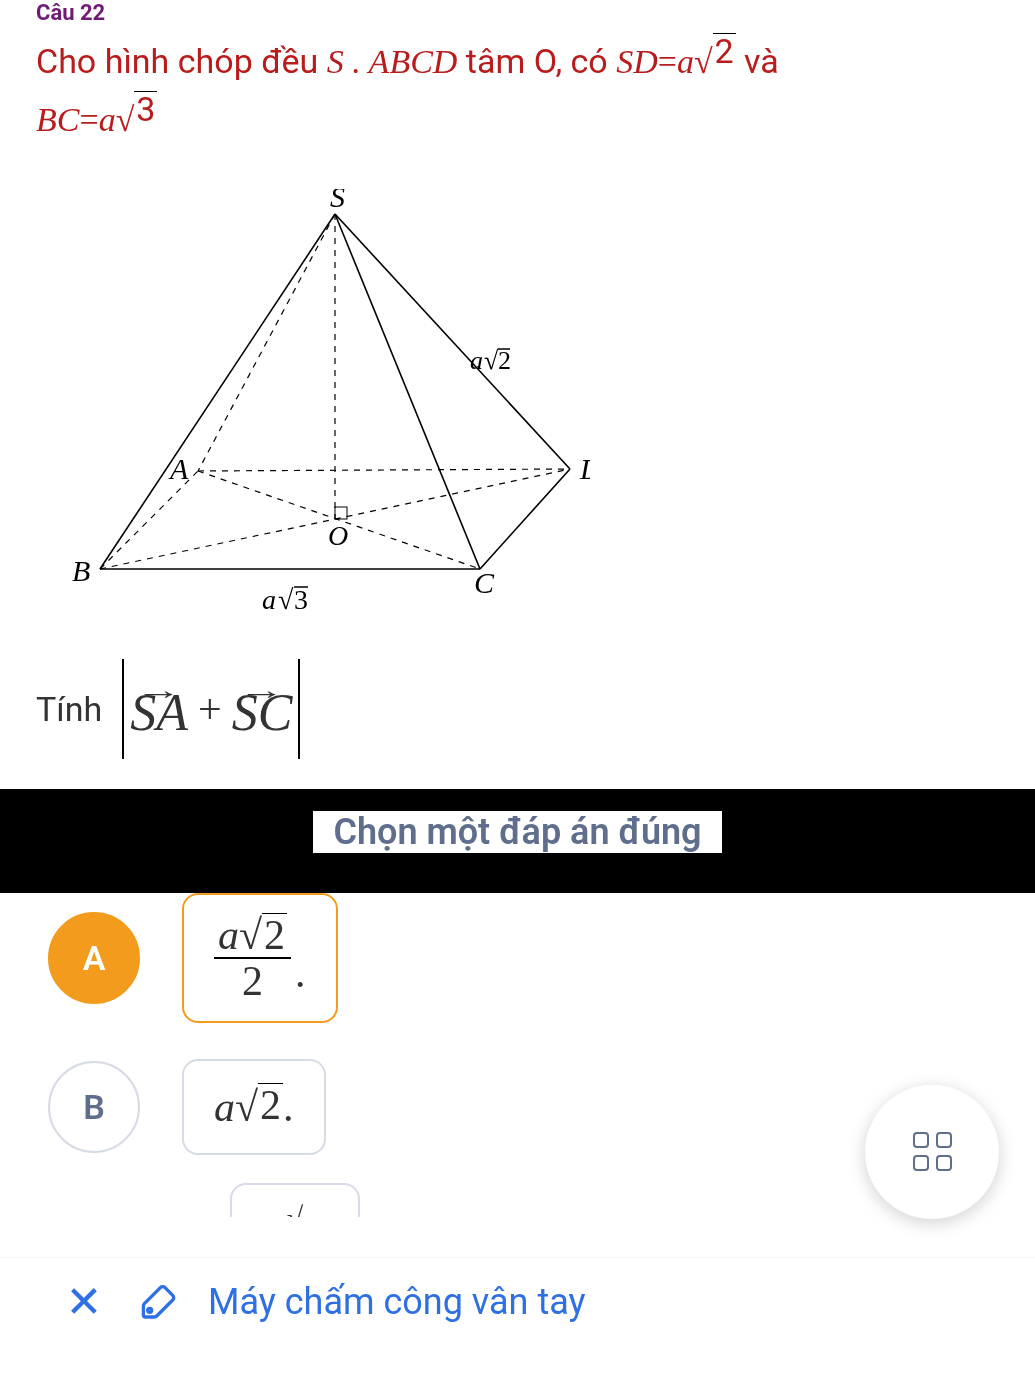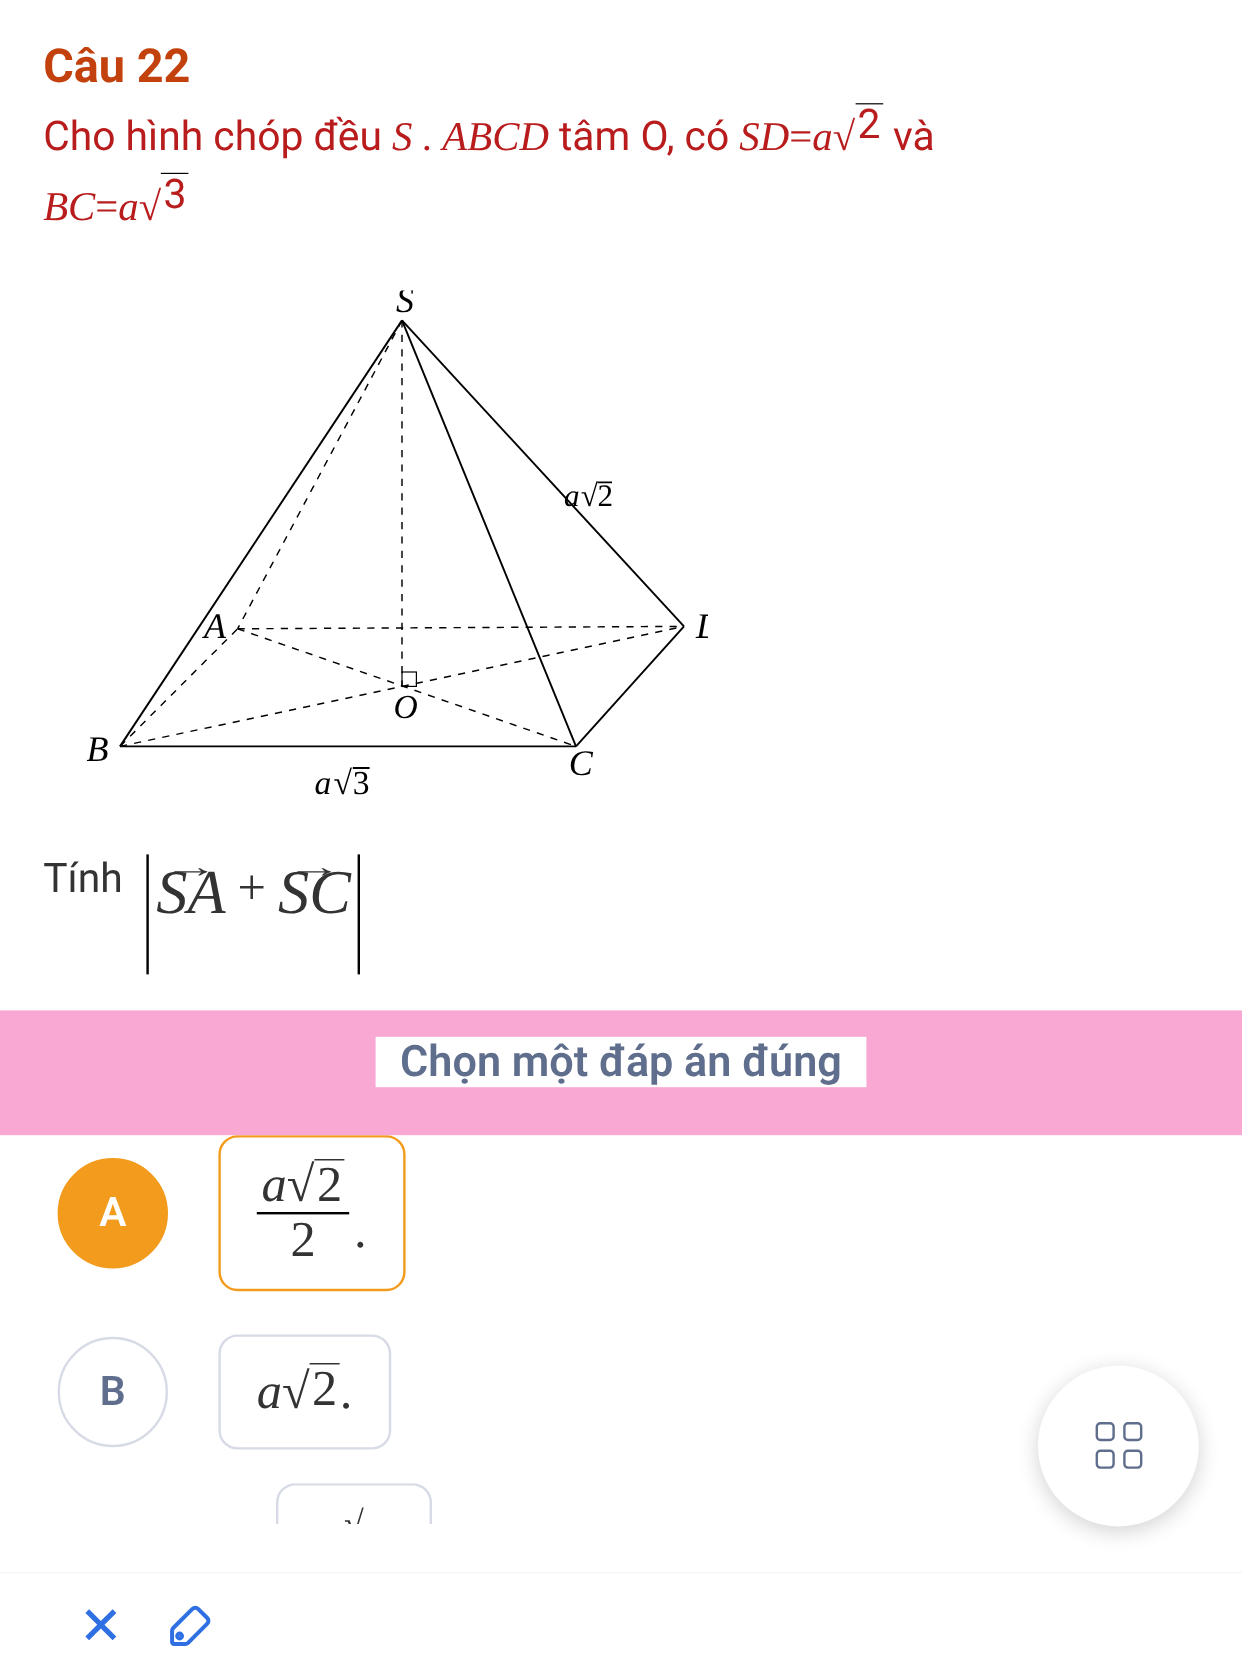--- a/index.html
+++ b/index.html
@@ -4,26 +4,25 @@
 <style>
   * { box-sizing: border-box; margin: 0; padding: 0; }
   body {
     font-family: -apple-system, BlinkMacSystemFont, "Segoe UI", Roboto, sans-serif;
     background: #fff;
     width: 1035px;
     padding: 0;
     color: #333;
   }
   .question-header {
-    color: #c2410c;
-    font-size: 39px;
+    color: #701a75;
+    font-size: 22px;
     font-weight: 700;
     padding: 0 36px;
     margin-bottom: 8px;
-    margin-top: 32px;
   }
   .question-body {
     padding: 0 36px 30px 36px;
     font-size: 34px;
     line-height: 1.7;
     color: #b91c1c;
   }
   .math-i { font-style: italic; font-family: "Times New Roman", serif; }
   .math { font-family: "Times New Roman", serif; }
   .sqrt-wrap { display: inline-flex; align-items: flex-start; }
@@ -31,21 +30,21 @@
   .sqrt-arg { border-top: 1.8px solid #000; line-height: 1; padding: 0 2px; }
 
   .figure-wrap {
     padding-left: 70px;
     margin: 10px 0 20px 0;
   }
   svg.fig { display: block; }
 
   .compute-row {
     display: flex;
-    align-items: flex-start;
+    align-items: center;
     padding: 0 36px 30px 36px;
     font-size: 36px;
   }
   .compute-row .lbl { margin-right: 20px; font-size: 34px; }
   .abs-bar-l, .abs-bar-r {
     display: inline-block;
     width: 2px;
     background: #000;
     height: 100px;
   }
@@ -70,21 +69,21 @@
   .vec .vbody {
     font-style: italic;
     font-size: 52px;
   }
   .choose-title {
     text-align: center;
     color: #5f6e8c;
     font-size: 36px;
     font-weight: 600;
     padding: 22px 0 40px 0;
-    background: #f9a8d4;
+    background: #000000;
     position: relative;
   }
   .choose-wrap {
     position: relative;
   }
   .choose-line {
     position: absolute;
     left: 0; right: 0;
     top: 50px;
     border-top: 1px solid #e3e6ed;
@@ -339,15 +338,16 @@
   </div>
 
   <div class="bottom-link">
     <div class="close-x">✕</div>
     <span class="tag-icon">
       <svg width="40" height="40" viewBox="0 0 24 24" fill="none" stroke="#2f6fe4" stroke-width="2">
         <path d="M20.59 13.41 11 3.83A2 2 0 0 0 9.59 3.24H4a1 1 0 0 0-1 1v5.59a2 2 0 0 0 .59 1.41l9.58 9.59a2 2 0 0 0 2.83 0l4.59-4.59a2 2 0 0 0 0-2.83Z"></path>
         <circle cx="7" cy="7" r="1.2"></circle>
       </svg>
     </span>
+    <span class="link-text">Máy chấm công vân tay</span>
   </div>
 
 </div>
 
 </body></html>

